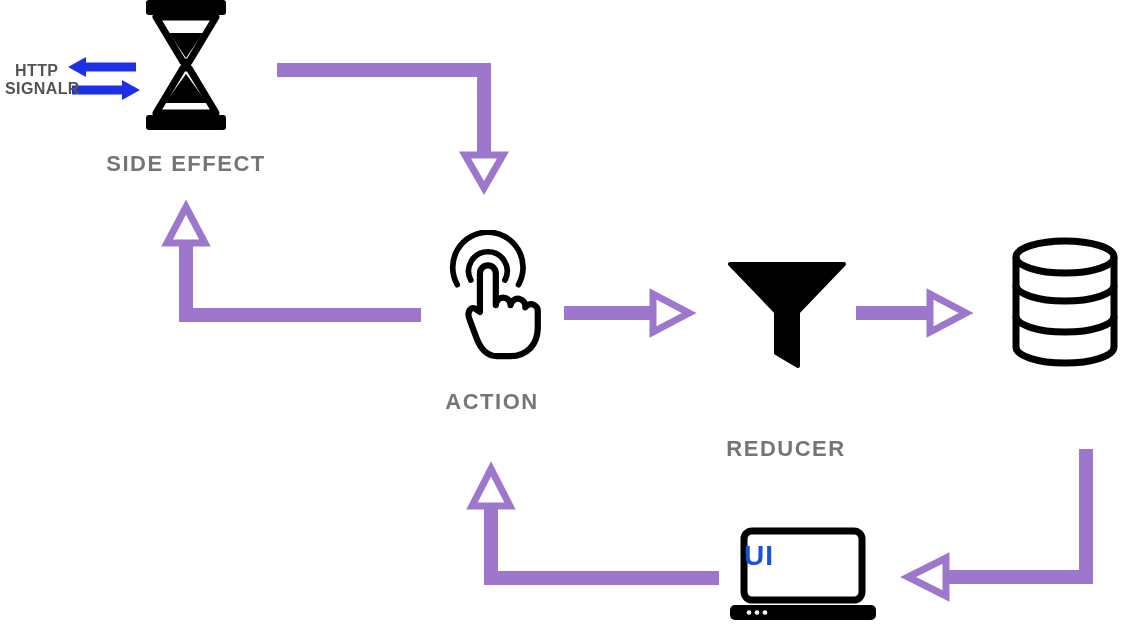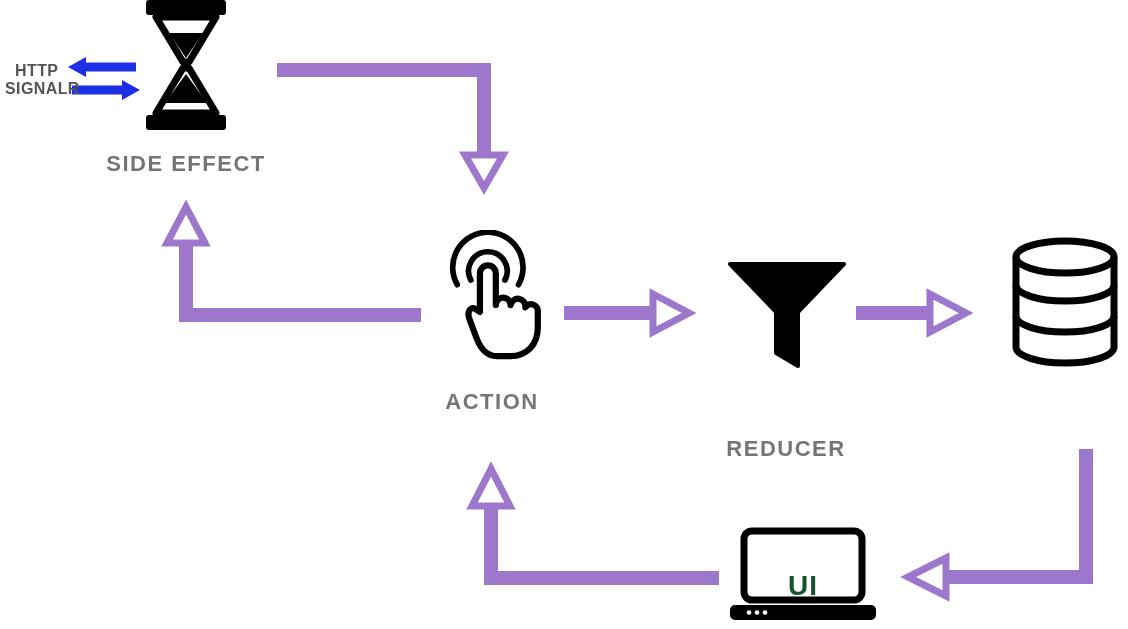--- a/index.html
+++ b/index.html
@@ -32,22 +32,22 @@
   .blue-arrow svg { display:block; width:100%; height:100%; }
   .blue-arrow-left  { left:68px; top:56px; }
   .blue-arrow-right { left:72px; top:79px; }
   .label-side-effect { left:62px;  top:151px; width:248px; }
   .label-action      { left:402px; top:389px; width:180px; }
   .label-reducer     { left:688px; top:389px; width:196px;margin-top:47px; }
   .label-store       { left:988px; top:389px; width:140px; }
   .label-http        { left:15px; top:62px; }
   .label-signalr     { left:5px;  top:80px;text-align:center; }
   .ui-text {
-    position:absolute; left:17px; top:13px; width:118px; text-align:center;
-    font-size:28px; font-weight:700; color:#14532d; letter-spacing:1px;margin-top:30px;
+    position:absolute; left:17px; top:13px; width:118px; text-align:left;
+    font-size:28px; font-weight:700; color:#1d4ed8; letter-spacing:1px;
   }
   .arrow-layer { position:absolute; left:0; top:0; width:1128px; height:629px; }
 </style>
 </head>
 <body>
 
 <div class="canvas">
 
   <svg class="arrow-layer" viewBox="0 0 1128 629">
     <g>

